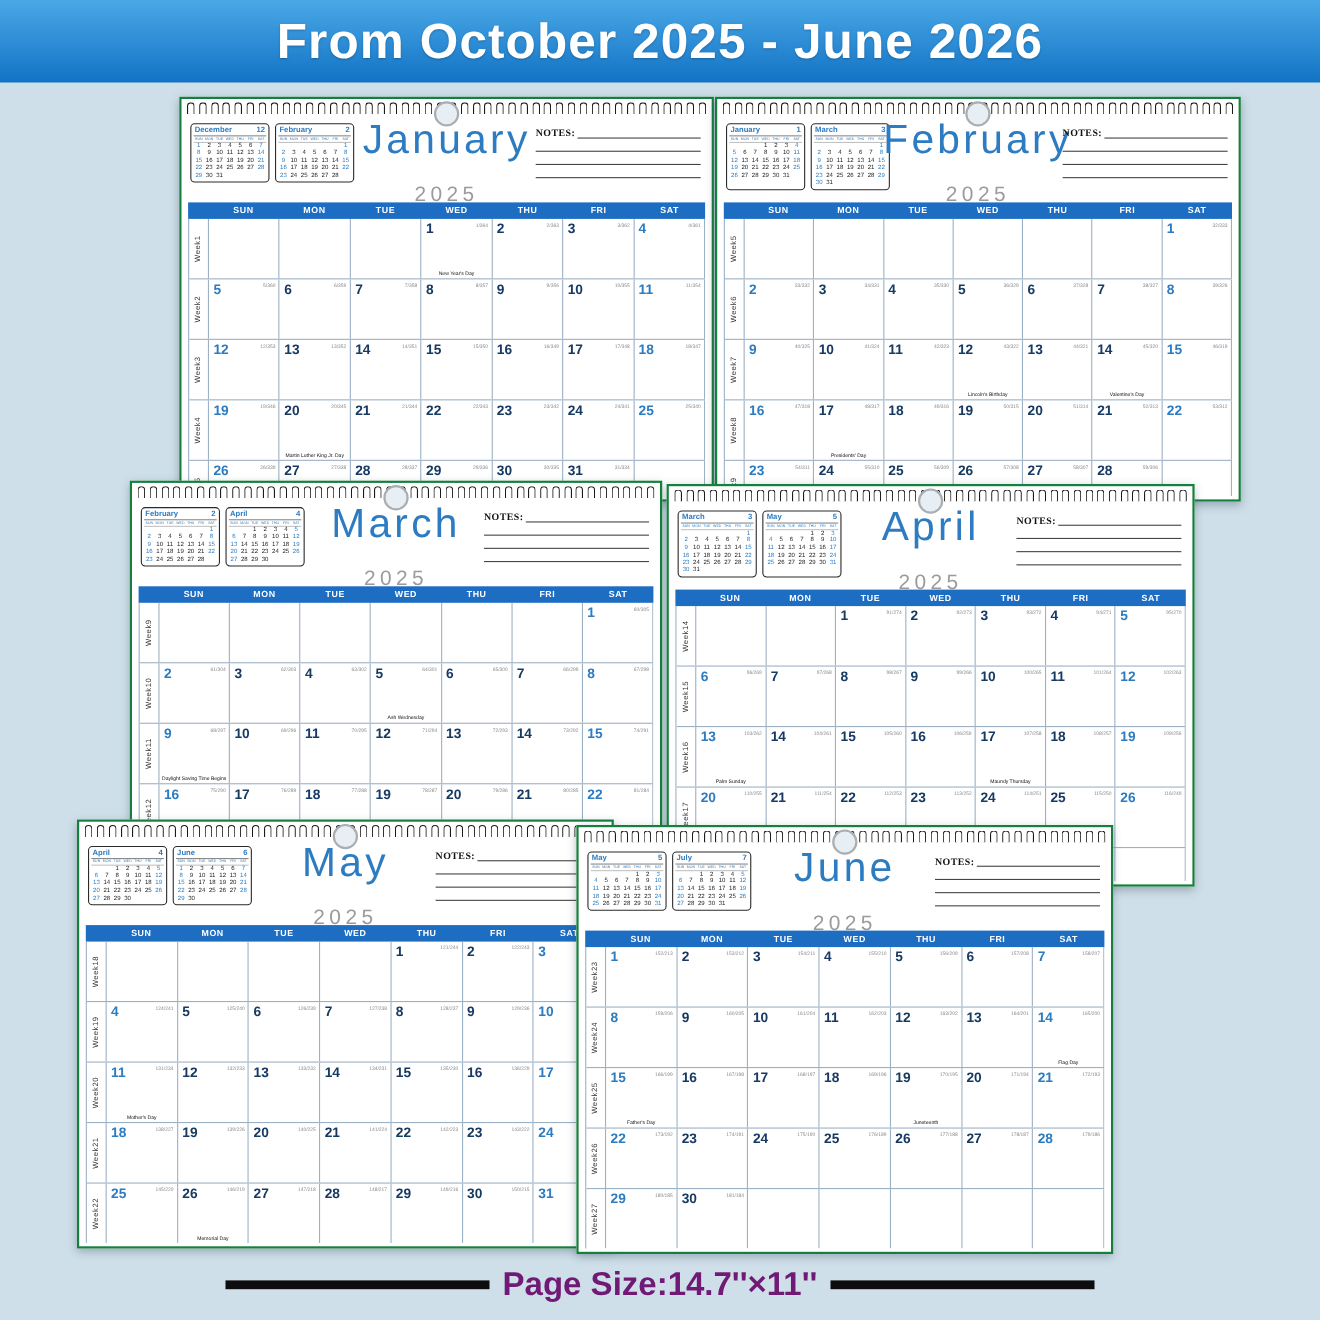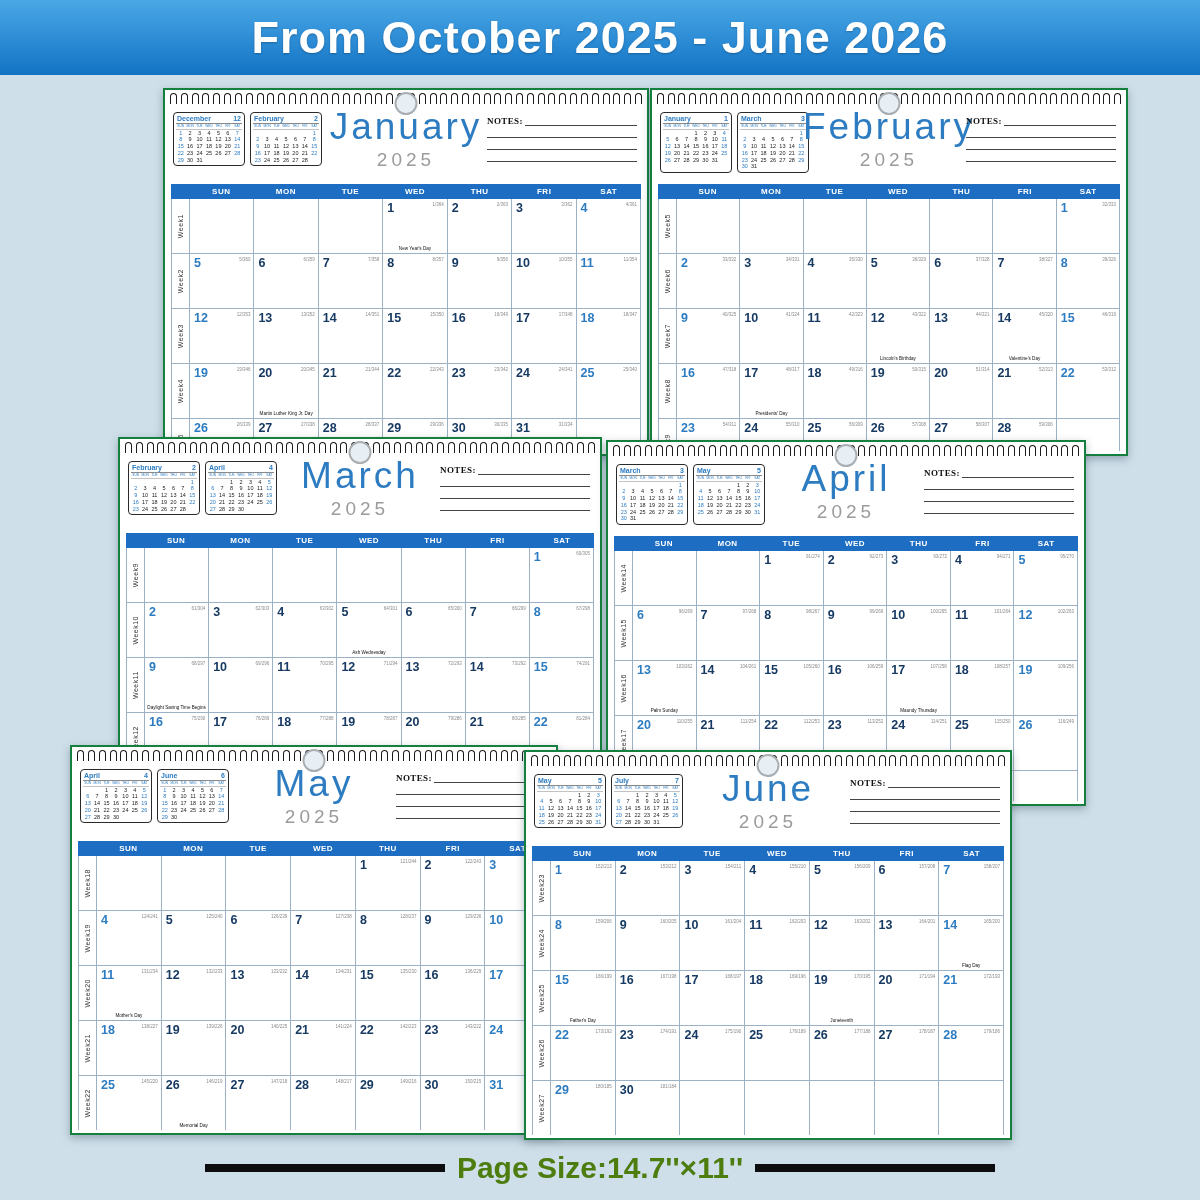--- a/index.html
+++ b/index.html
@@ -69,21 +69,21 @@
     text-align:center; border-bottom:1px solid #c2c2c2;
   }
   .mini-grid {
     display:grid; grid-template-columns:repeat(7,1fr);
     font-size:5.5px; line-height:6.8px; color:#222; text-align:center;
   }
   .mini-grid .wknd { color:var(--we,#2d7cc1); }
 
   .title-wrap { position:absolute; left:0; right:0; top:0; text-align:center; }
   .month-title { font-size:37px; font-weight:400; letter-spacing:3px; color:var(--title,#2d7cc1); }
-  .month-year  { font-size:19px; letter-spacing:4px; color:var(--yr,#9b9b9b); margin-top:1px; }
+  .month-year  { font-size:19px; letter-spacing:4px; color:var(--yr,#9b9b9b); margin-top:19px; }
 
   .notes { position:absolute; right:2px; top:10px; width:150px; }
   .notes-row { display:flex; align-items:flex-end;font-family:Liberation Serif, serif; }
   .notes-label { font-size:9px; font-weight:700; color:#111; letter-spacing:.4px; }
   .notes-line-flex { flex:1; border-bottom:1.2px solid #444; height:9px; margin-left:2px; }
   .notes-line { border-bottom:1.2px solid #444; height:0; margin-top:11px; }
 
   
   .dowbar {
     position:absolute; left:6px; right:6px; top:94px; height:15px;
@@ -111,21 +111,21 @@
   .cell.we .dnum { color:var(--we,#2d7cc1); }
   .frac { position:absolute; top:3px; right:3px; font-size:4.5px; color:#8a8a8a; }
   .hol { position:absolute; bottom:2px; left:0; right:0; text-align:center; font-size:4.6px; color:#111; }
 
   
   .footer {
     position:absolute; left:0; right:0; top:1147px; height:42px;
     display:flex; align-items:center; justify-content:center; gap:12px;
   }
   .fbar { width:240px; height:8px; background:#0d0d0d; }
-  .ftext { font-size:30px; font-weight:700; color:#4d7c0f; }
+  .ftext { font-size:30px; font-weight:700; color:#701a75; }
 </style>
 </head>
 <body>
 
 <div class="banner">
   <span class="banner-title">From October 2025 - June 2026</span>
 </div>
 
 <div id="cards">
     <div class="card card-0">

